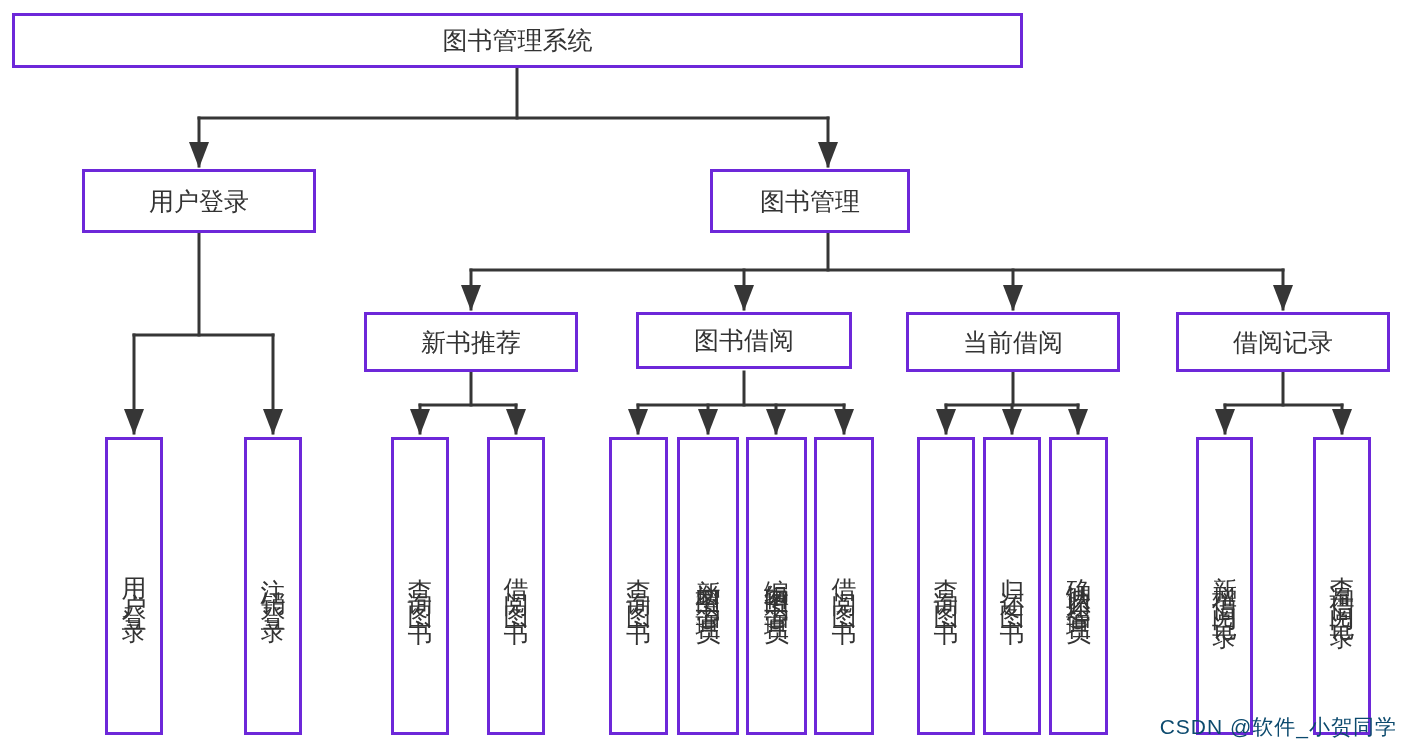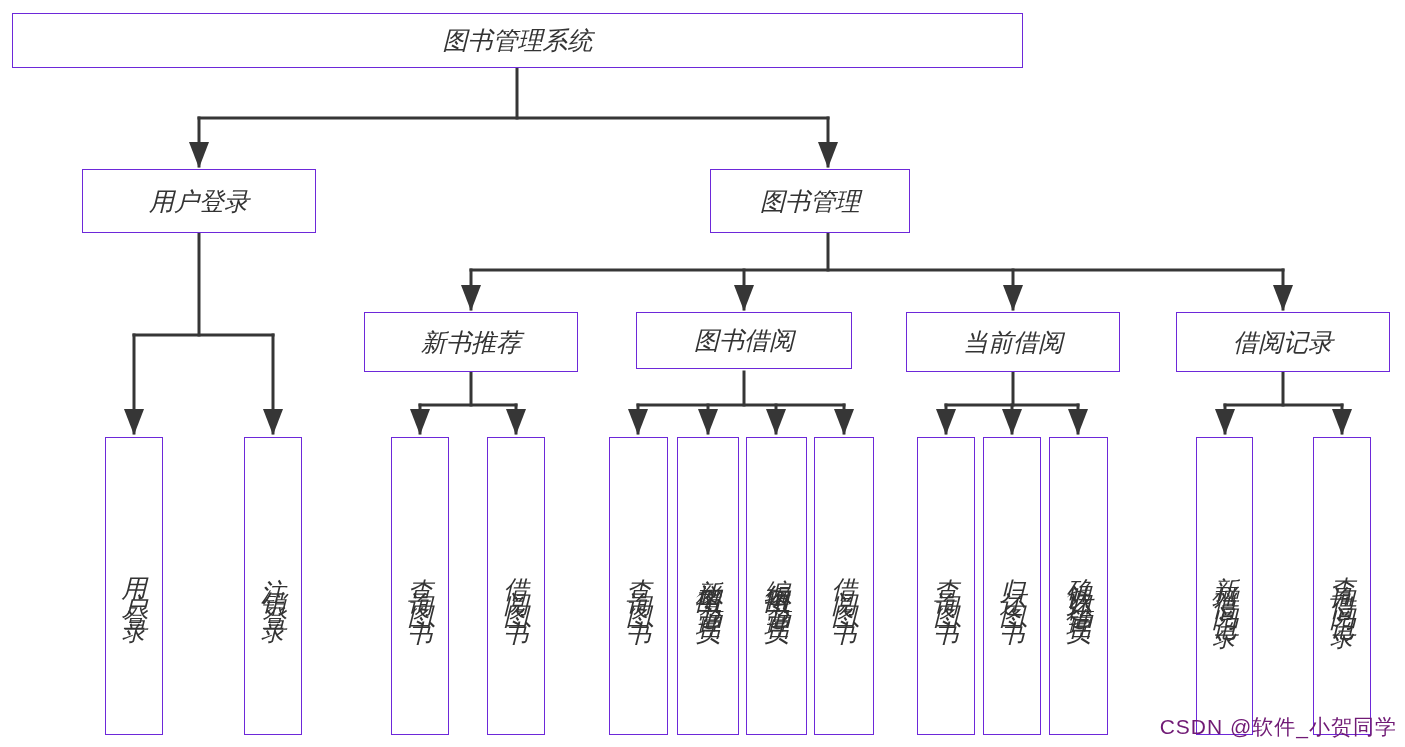--- a/index.html
+++ b/index.html
@@ -9,27 +9,26 @@
     background:#ffffff;
     overflow:hidden;
     font-family:"Liberation Sans", sans-serif;
     color:#333333;
   }
   #connectors{position:absolute;left:0;top:0;width:1405px;height:747px;}
   #connectors path{stroke:#363636;stroke-width:3;fill:none;stroke-linecap:square;}
   .node{
     position:absolute;
     background:#ffffff;
-    border:1px solid #6d28d9;
+    border:3px solid #6d28d9;
     box-sizing:border-box;
     display:flex;align-items:center;justify-content:center;
     font-size:25px;
     color:#333333;
     white-space:nowrap;
-    font-style:italic;
   }
   .leaf{top:437px;height:298px;}
   .vtext{
     writing-mode:vertical-rl;
     text-orientation:mixed;
     line-height:1;
     font-size:25px;
   }
   .s4 .vtext{letter-spacing:14px;}
   .s6 .vtext{letter-spacing:10px;}
@@ -55,21 +54,21 @@
   #n-leaf-cbquery{left:917px;width:58px;}
   #n-leaf-cbreturn{left:983px;width:58px;}
   #n-leaf-cbconfirm{left:1049px;width:59px;}
   #n-leaf-bradd{left:1196px;width:57px;}
   #n-leaf-brquery{left:1313px;width:58px;}
 
   #watermark{
     position:absolute;
     right:8px;bottom:6px;
     font-size:21px;
-    color:#701a75;
+    color:#0c4a6e;
     letter-spacing:1px;
   }
 </style>
 </head>
 <body>
 
 <div id="canvas">
 
   <svg id="connectors" width="1405" height="747" viewBox="0 0 1405 747" xmlns="http://www.w3.org/2000/svg">
     <defs>

